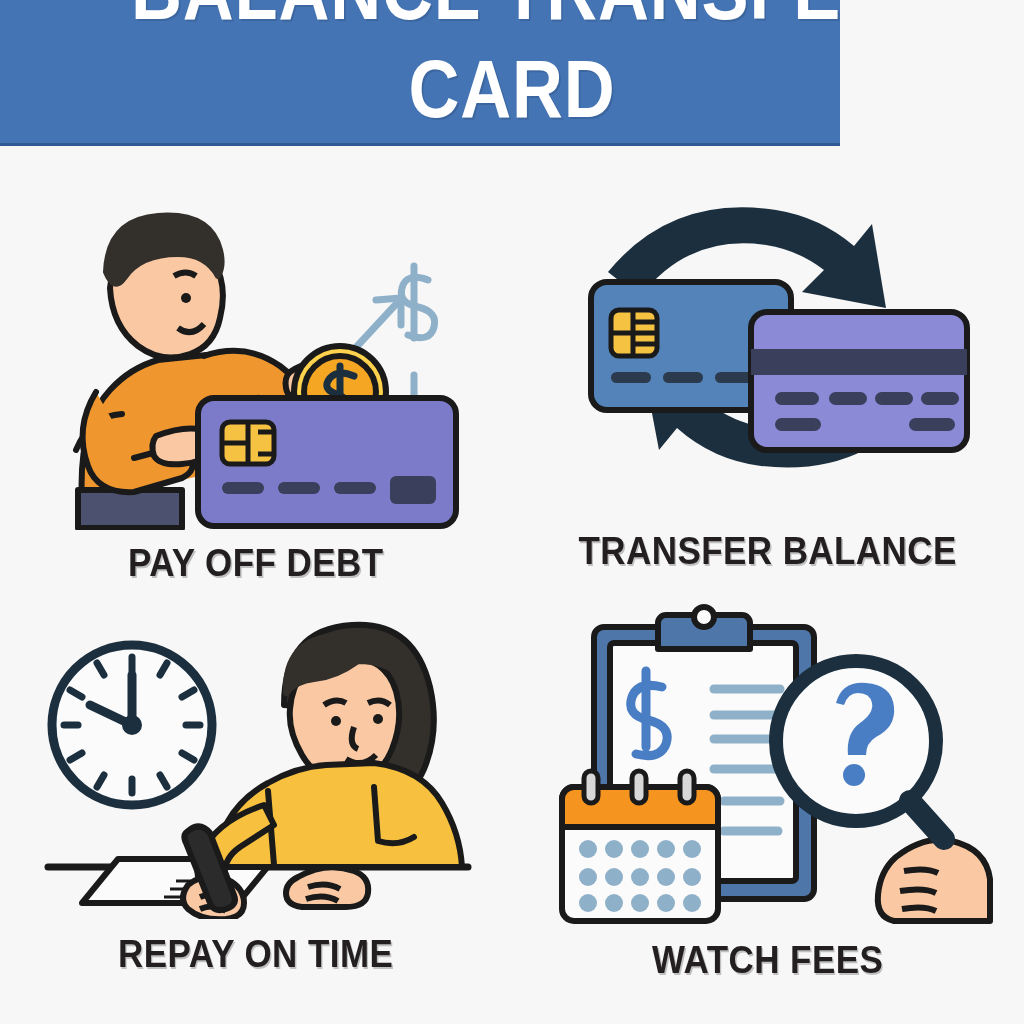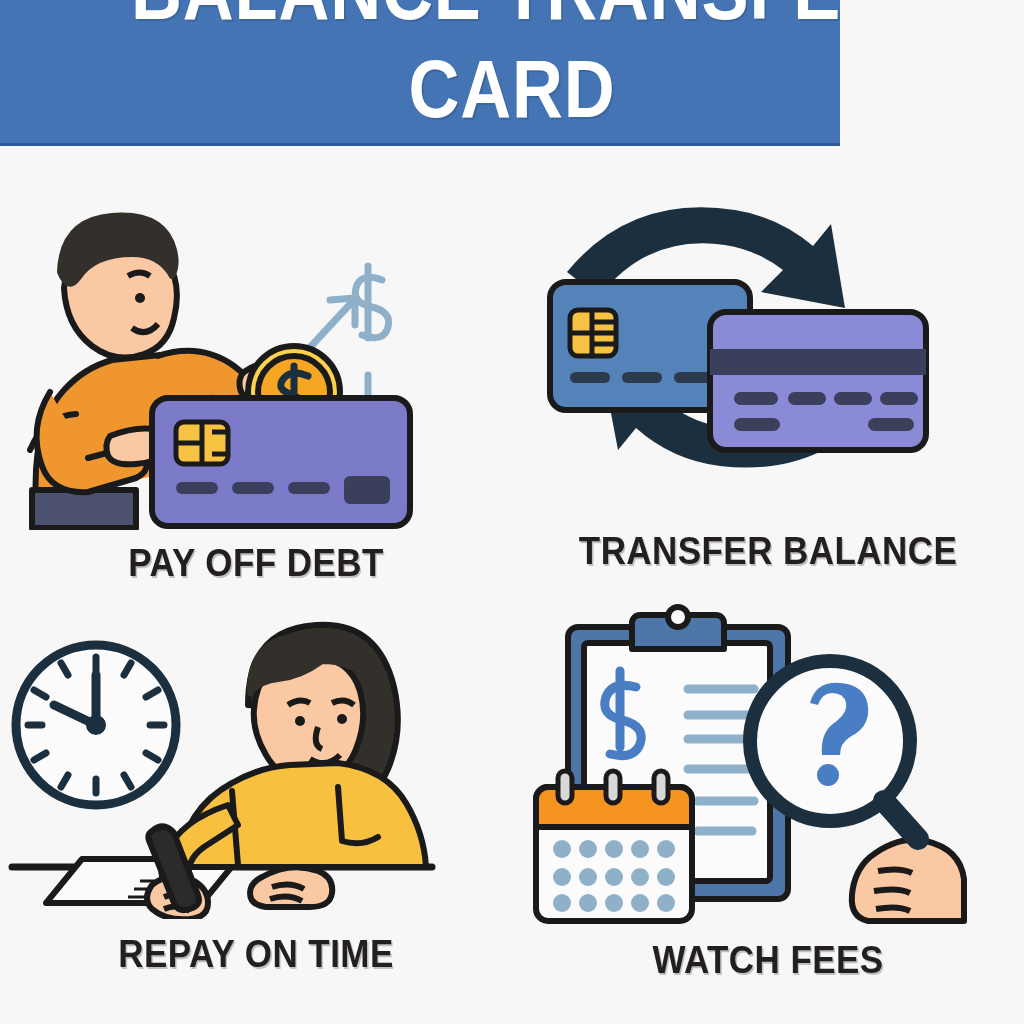--- a/index.html
+++ b/index.html
@@ -59,20 +59,21 @@
     width: 1024px;
     height: 874px;
     display: grid;
     grid-template-columns: 1fr 1fr;
     grid-template-rows: 1fr 1fr;
   }
   .cell {
     position: relative;
     display: flex;
     flex-direction: column;
+    align-items: center;
     justify-content: flex-start;
     box-sizing: border-box;
   }
   .art {
     flex: 0 0 auto;
     display: block;
   }
   .cell-label {
     color: #231f20;
     font-family: "Liberation Sans Narrow", "Liberation Sans", sans-serif;

